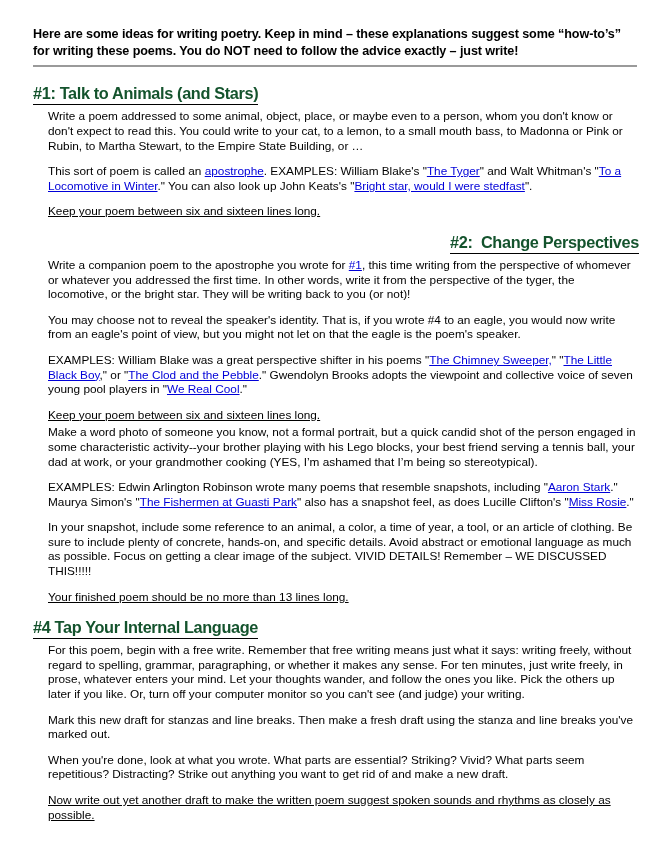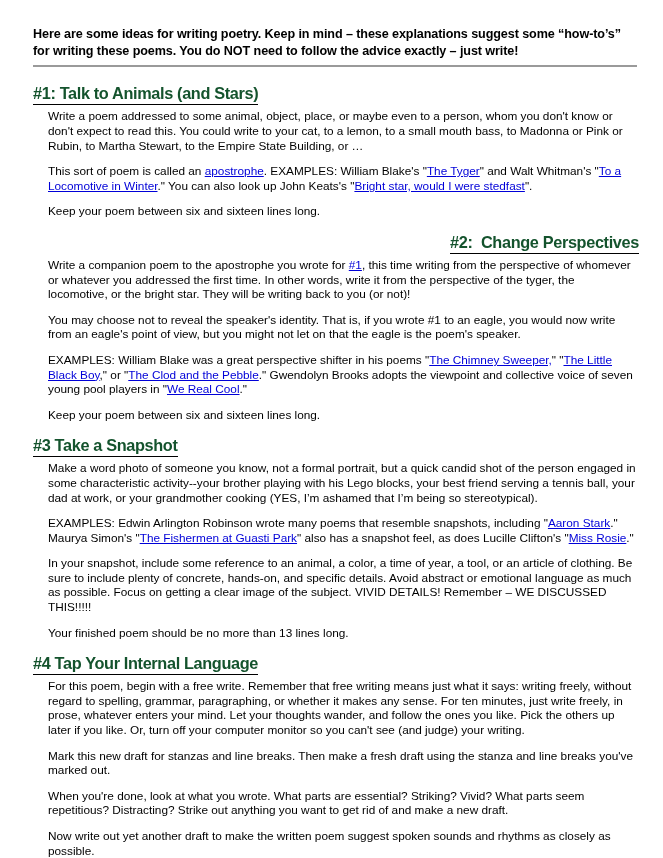--- a/index.html
+++ b/index.html
@@ -68,21 +68,21 @@
     line-height: 14.6px;
     margin: 0 8px 11px 0;
     padding: 0;
     margin-left: 15px;
     width: 589px;
     text-align: left;
     color: #000;
   }
   p.body-para:first-of-type { margin-top: 3px; }
   .section-body { margin-top: 3px; }
-  .section-body p.body-para:last-child { margin-bottom: 0; }
+  .section-body p.body-para:last-child { margin-bottom: 0; text-decoration: underline; }
 
   a.doc-link {
     color: #0000d8;
     text-decoration: underline;
   }
 
   .section { margin: 0; padding: 0; }
 </style>
 </head>
 <body>
@@ -99,27 +99,26 @@
         <div class="section-body">
           <p class="body-para"><span>Write a poem addressed to some animal, object, place, or maybe even to a person, whom you don't know or don't expect to read this. You could write to your cat, to a lemon, to a small mouth bass, to Madonna or Pink or Rubin, to Martha Stewart, to the Empire State Building, or …</span></p>
           <p class="body-para"><span>This sort of poem is called an </span><a class="doc-link" href="#" style="color: rgb(0, 0, 216);">apostrophe</a><span>.  EXAMPLES:  William Blake's "</span><a class="doc-link" href="#" style="color: rgb(0, 0, 216);">The Tyger</a><span>" and Walt Whitman's "</span><a class="doc-link" href="#" style="color: rgb(0, 0, 216);">To a Locomotive in Winter</a><span>."  You can also look up John Keats's "</span><a class="doc-link" href="#" style="color: rgb(0, 0, 216);">Bright star, would I were stedfast</a><span>".</span></p>
           <p class="body-para"><span>Keep your poem between six and sixteen lines long.</span></p>
         </div>
       </div>
       <div class="section">
         <div class="heading-wrap sp-2"><h2 class="section-heading">#2:  Change Perspectives</h2></div>
         <div class="section-body">
           <p class="body-para"><span>Write a companion poem to the apostrophe you wrote for </span><a class="doc-link" href="#" style="color: rgb(0, 0, 216);">#1</a><span>, this time writing from the perspective of whomever or whatever you addressed the first time.  In other words, write it from the perspective of the tyger, the locomotive, or the bright star.  They will be writing back to you (or not)!</span></p>
-          <p class="body-para"><span>You may choose not to reveal the speaker's identity. That is, if you wrote #1 to an eagle, you would now write from an eagle's point of view, but you might not let on that the eagle is the poem's speaker.</span></p>
+          <p class="body-para"><span>You may choose not to reveal the speaker's identity. That is, if you wrote #4 to an eagle, you would now write from an eagle's point of view, but you might not let on that the eagle is the poem's speaker.</span></p>
           <p class="body-para"><span>EXAMPLES:  William Blake was a great perspective shifter in his poems "</span><a class="doc-link" href="#" style="color: rgb(0, 0, 216);">The Chimney Sweeper,</a><span>" "</span><a class="doc-link" href="#" style="color: rgb(0, 0, 216);">The Little Black Boy</a><span>," or "</span><a class="doc-link" href="#" style="color: rgb(0, 0, 216);">The Clod and the Pebble</a><span>." Gwendolyn Brooks adopts the viewpoint and collective voice of seven young pool players in "</span><a class="doc-link" href="#" style="color: rgb(0, 0, 216);">We Real Cool</a><span>."</span></p>
           <p class="body-para"><span>Keep your poem between six and sixteen lines long.</span></p>
         </div>
       </div>
       <div class="section">
-        <div class="heading-wrap sp-3"><h2 class="section-heading">#3 Take a Snapshot</h2></div>
         <div class="section-body">
           <p class="body-para"><span>Make a word photo of someone you know, not a formal portrait, but a quick candid shot of the person engaged in some characteristic activity--your brother playing with his Lego blocks, your best friend serving a tennis ball, your dad at work, or your grandmother cooking (YES, I’m ashamed that I’m being so stereotypical).</span></p>
           <p class="body-para"><span>EXAMPLES:  Edwin Arlington Robinson wrote many poems that resemble snapshots, including "</span><a class="doc-link" href="#" style="color: rgb(0, 0, 216);">Aaron Stark</a><span>." Maurya Simon's "</span><a class="doc-link" href="#" style="color: rgb(0, 0, 216);">The Fishermen at Guasti Park</a><span>" also has a snapshot feel, as does Lucille Clifton's "</span><a class="doc-link" href="#" style="color: rgb(0, 0, 216);">Miss Rosie</a><span>."</span></p>
           <p class="body-para"><span>In your snapshot, include some reference to an animal, a color, a time of year, a tool, or an article of clothing. Be sure to include plenty of concrete, hands-on, and specific details. Avoid abstract or emotional language as much as possible. Focus on getting a clear image of the subject.  VIVID DETAILS!  Remember – WE DISCUSSED THIS!!!!!</span></p>
           <p class="body-para"><span>Your finished poem should be no more than 13 lines long.</span></p>
         </div>
       </div>
       <div class="section">
         <div class="heading-wrap sp-4"><h2 class="section-heading">#4 Tap Your Internal Language</h2></div>
         <div class="section-body">

